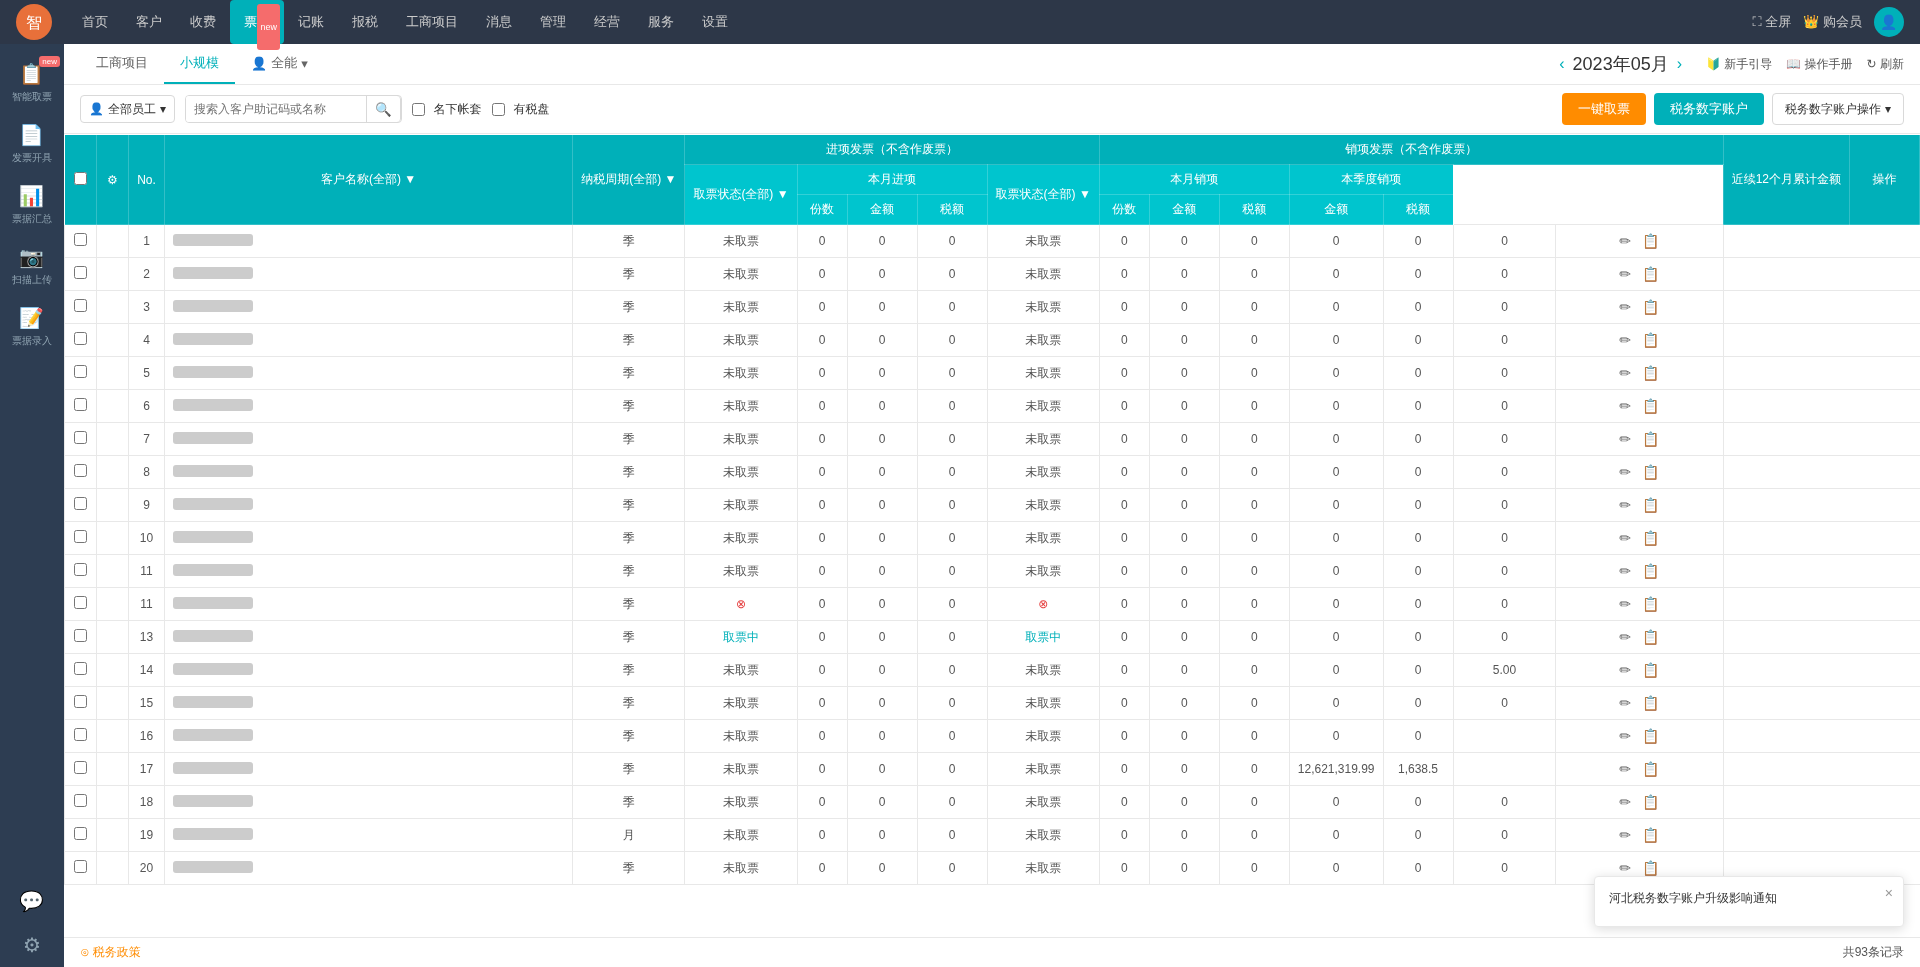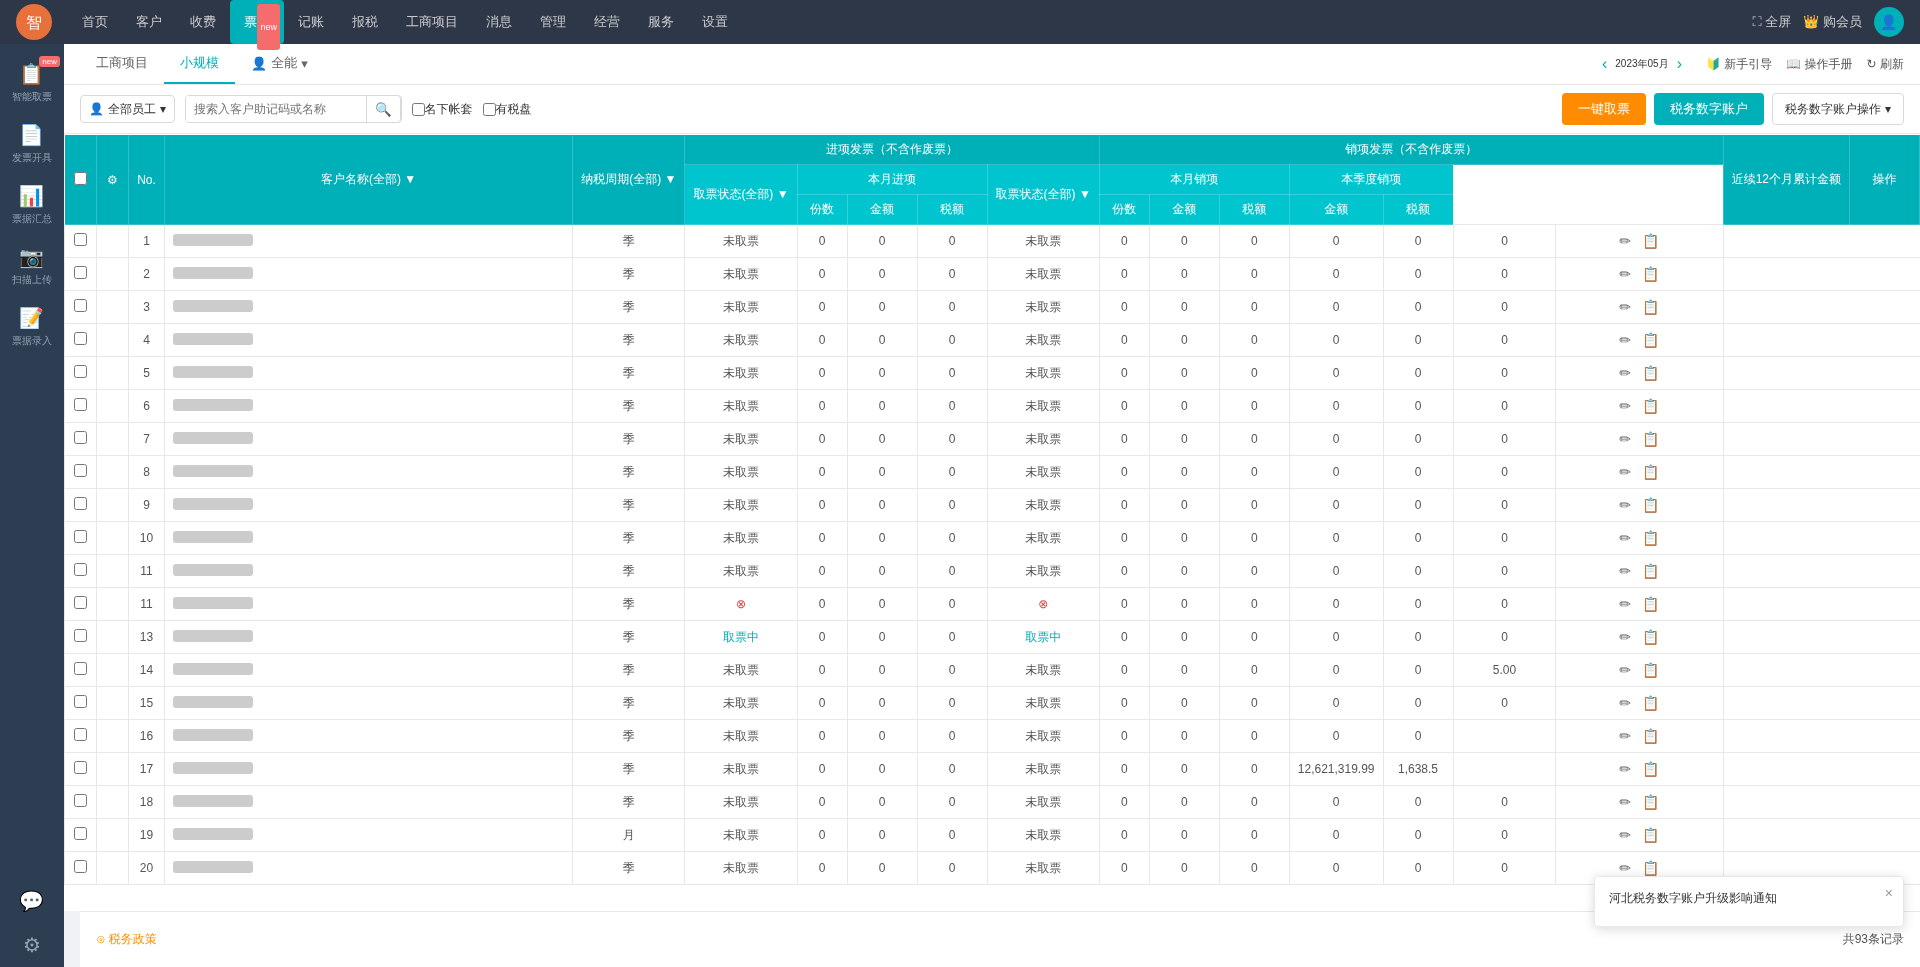--- a/index.html
+++ b/index.html
@@ -27,28 +27,28 @@
 
     
     .main-content { flex: 1; background: #f0f2f5; overflow: auto; display: flex; flex-direction: column; }
 
     
     .tabs-bar { background: #fff; padding: 0 16px; border-bottom: 1px solid #e8e8e8; display: flex; align-items: flex-end; }
     .tab { padding: 10px 16px; cursor: pointer; color: #666; border-bottom: 2px solid transparent; font-size: 13px; }
     .tab.active { color: #00b0b9; border-bottom: 2px solid #00b0b9; font-weight: 500; }
     .date-nav { display: flex; align-items: center; gap: 8px; font-size: 14px; }
     .date-nav .arrow { cursor: pointer; color: #00b0b9; font-size: 16px; }
-    .date-label { font-size: 10px; font-weight: 500; color: #333; }
+    .date-label { font-size: 18px; font-weight: 500; color: #333; }
 
     
     .filter-bar { background: #fff; padding: 8px 16px; display: flex; align-items: center; gap: 10px; border-bottom: 1px solid #e8e8e8; }
     .filter-select { display: flex; align-items: center; border: 1px solid #d9d9d9; border-radius: 4px; padding: 4px 8px; background: #fff; cursor: pointer; font-size: 12px; gap: 4px; height: 28px; }
     .filter-input { border: 1px solid #d9d9d9; border-radius: 4px; padding: 4px 8px; font-size: 12px; width: 180px; height: 46px; outline: none; }
     .search-btn { border: 1px solid #d9d9d9; border-radius: 0 4px 4px 0; background: #fff; padding: 4px 8px; cursor: pointer; height: 28px; }
-    .checkbox-label { display: flex; align-items: center; gap: 0; font-size: 12px; cursor: pointer; }
+    .checkbox-label { display: flex; align-items: center; gap: 9px; font-size: 12px; cursor: pointer; }
     .btn-primary { background: #ff8c00; color: #fff; border: none; border-radius: 4px; padding: 6px 16px; cursor: pointer; font-size: 13px; height: 32px; }
     .btn-secondary { background: #00b0b9; color: #fff; border: none; border-radius: 4px; padding: 6px 16px; cursor: pointer; font-size: 13px; height: 32px; }
     .btn-outline { background: #fff; color: #333; border: 1px solid #d9d9d9; border-radius: 4px; padding: 6px 12px; cursor: pointer; font-size: 12px; height: 32px; display: flex; align-items: center; gap: 4px; }
 
     
     .table-container { overflow: auto; flex: 1; background: #fff; margin: 0; }
     table { width: 100%; border-collapse: collapse; font-size: 12px; }
     thead th { background: #00b0b9; color: #fff; padding: 6px 8px; text-align: center; border: 1px solid rgba(255,255,255,0.2); white-space: nowrap; font-weight: normal; }
     thead th.sub { background: #00c5ce; }
     tbody tr { border-bottom: 1px solid #e8e8e8; }
@@ -667,21 +667,21 @@
     <td>0</td>
     <td>
       <button class="action-btn">✏</button>
       <button class="action-btn">📋</button>
     </td>
   </tr>
           </tbody>
       </table>
     </div>
 
-    <div style="background:#fff; padding:19px 16px; display:flex; align-items:center; justify-content:space-between; border-top:1px solid #e8e8e8; font-size:12px; color:#555;margin-left:16px;">
+    <div style="background:#fff; padding:6px 16px; display:flex; align-items:center; justify-content:space-between; border-top:1px solid #e8e8e8; font-size:12px; color:#555;">
       <span style="color:#ff8c00; cursor:pointer;">⊙ 税务政策</span>
       <span>共93条记录</span>
     </div>
   </div>
 </div>
 
 <div class="notification-popup">
   <button class="close-btn">×</button>
   <div class="title">河北税务数字账户升级影响通知</div>
 </div>

